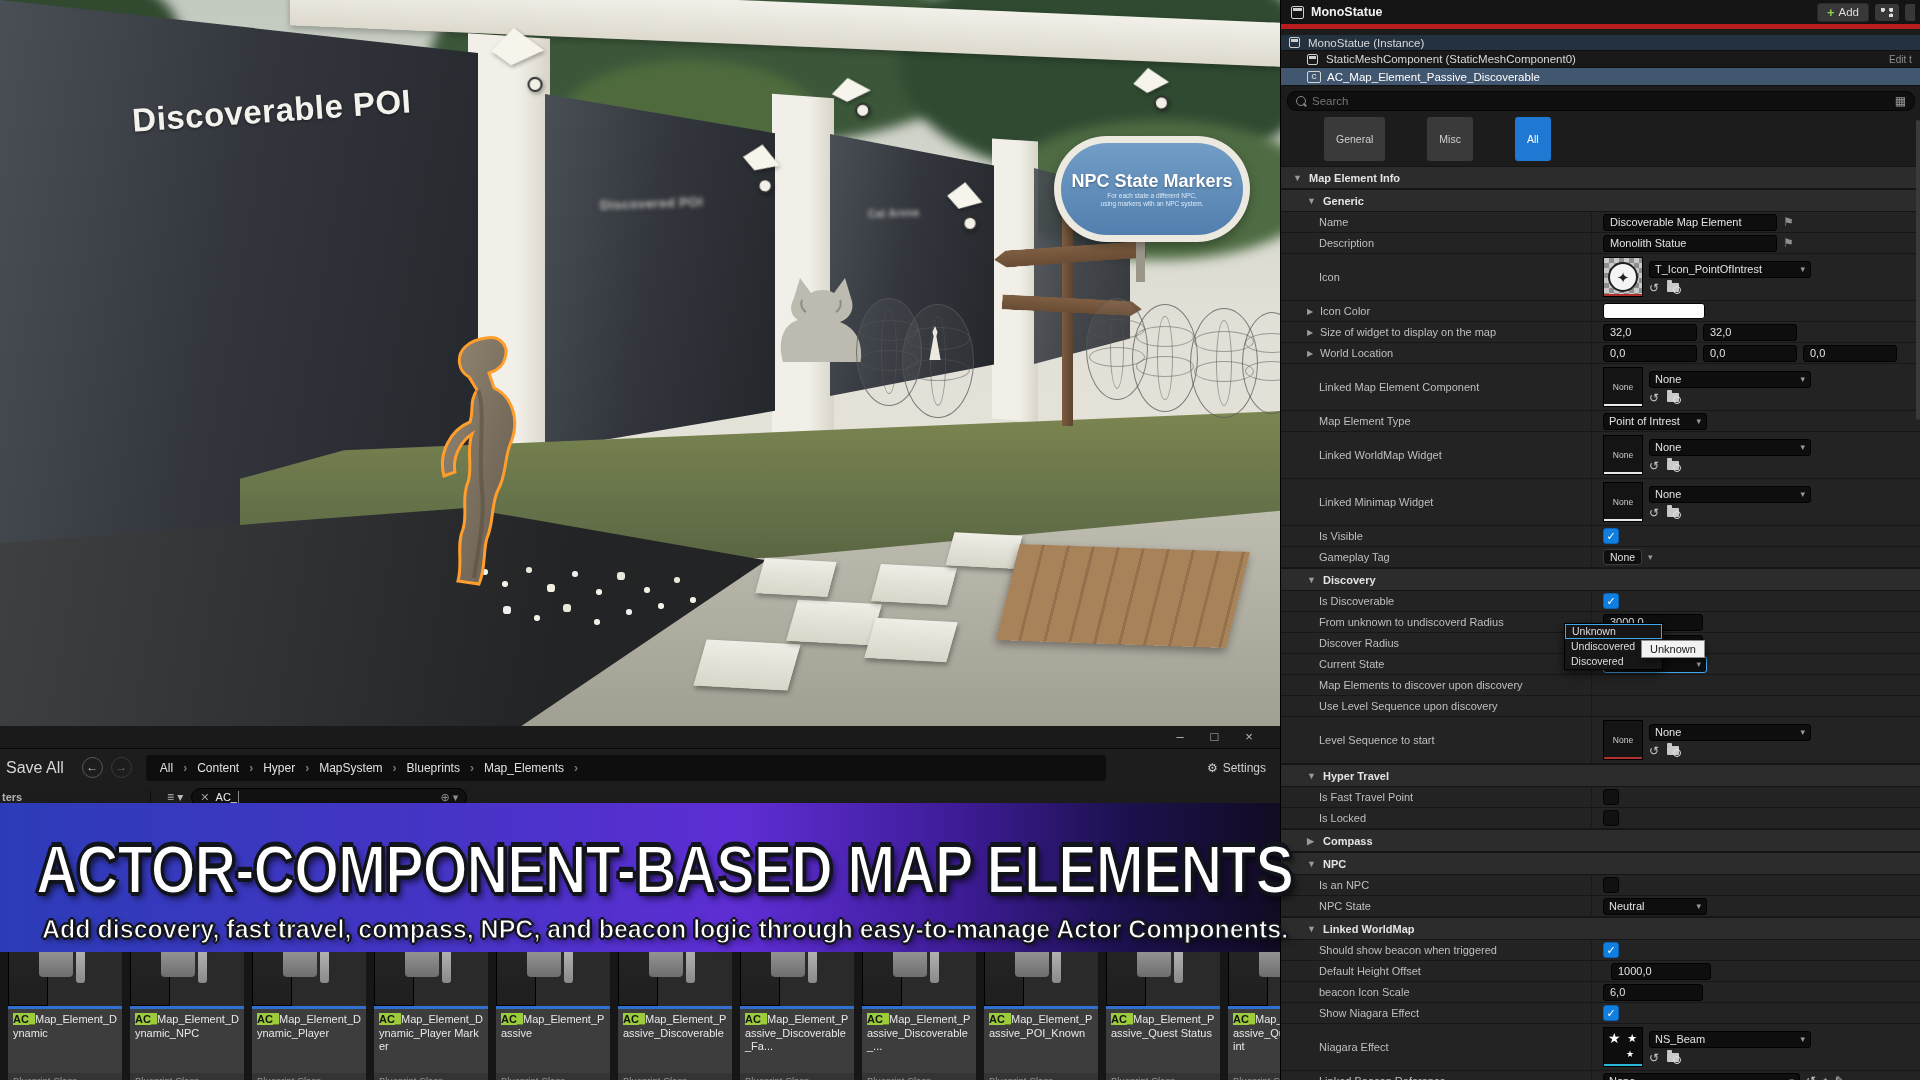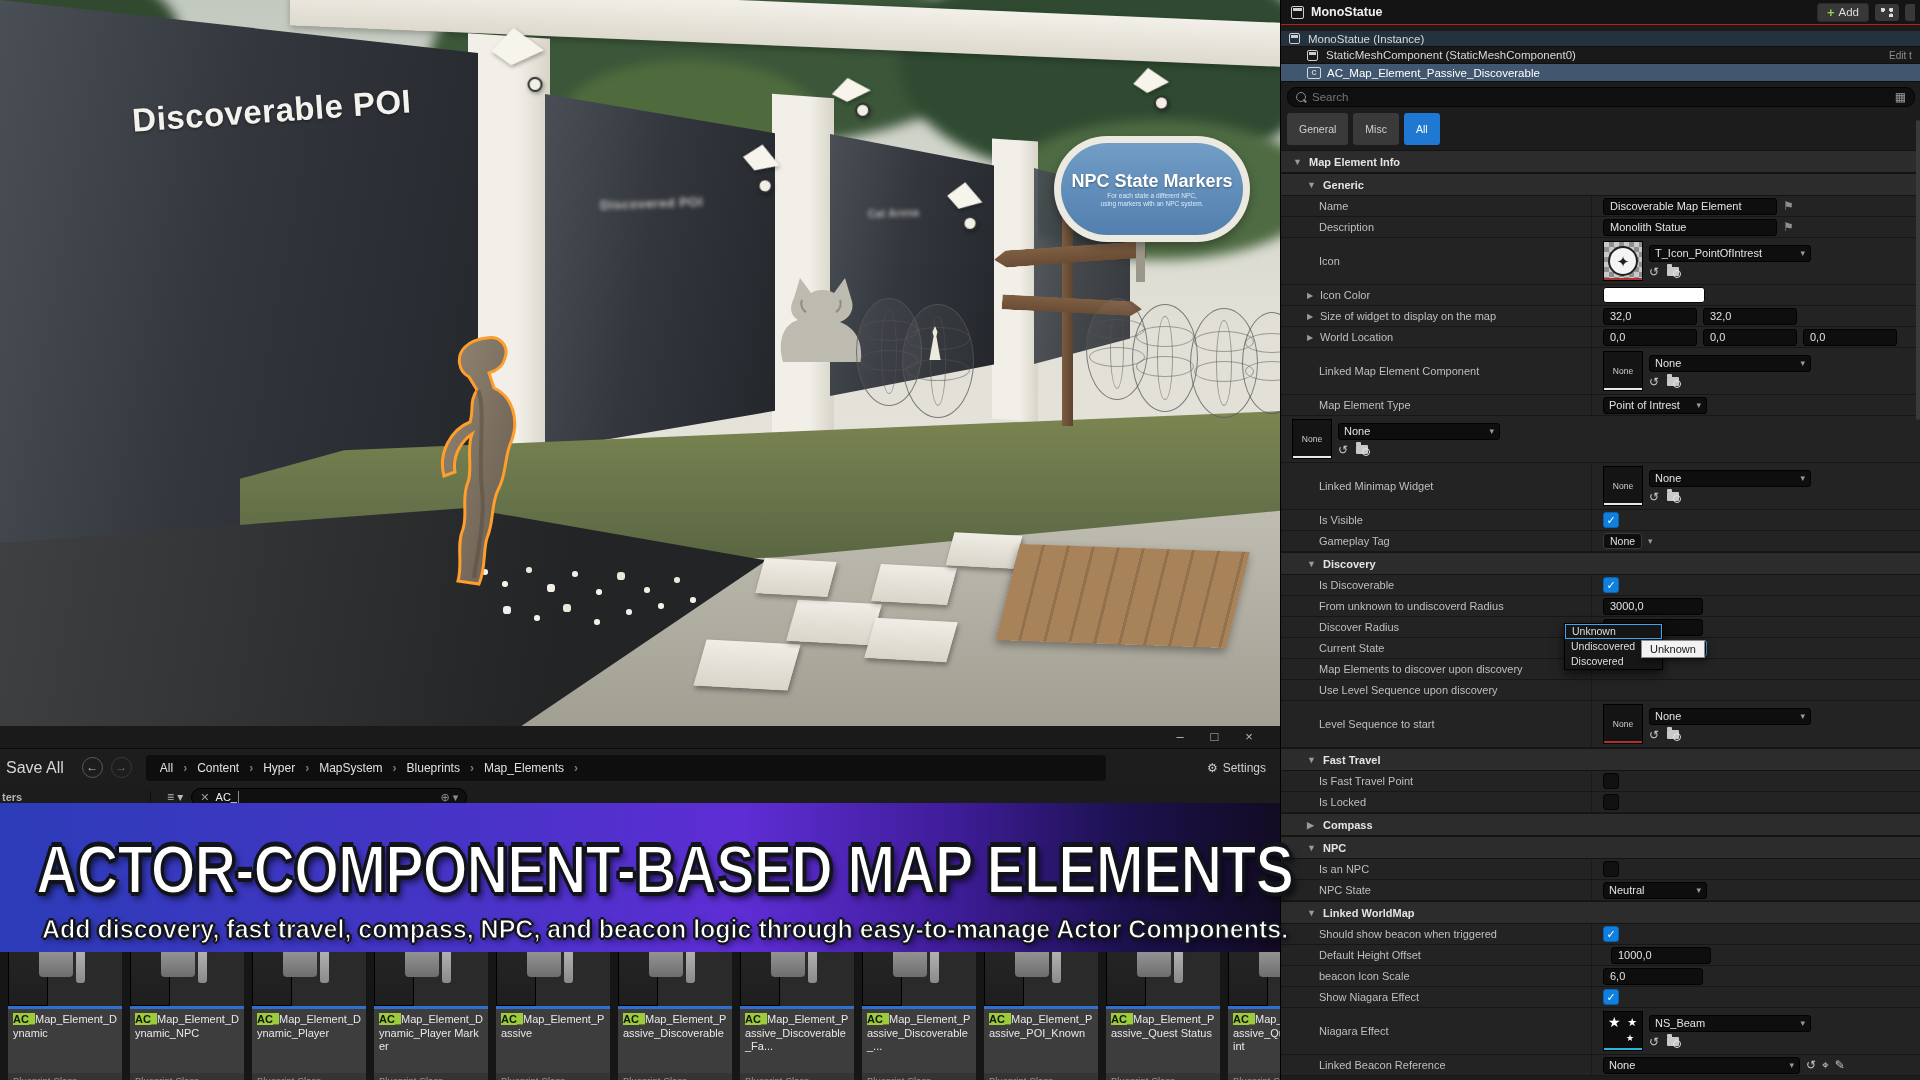--- a/index.html
+++ b/index.html
@@ -79,21 +79,21 @@
   #big-title{position:absolute;left:36px;top:26px;font-size:64px;font-weight:bold;color:#fff;
     letter-spacing:-1px;transform:scaleX(.9) scaleY(1.08);transform-origin:left top;white-space:nowrap;
     -webkit-text-stroke:2px #12141c;
     text-shadow:3px 0 0 #12141c,-3px 0 0 #12141c,0 3px 0 #12141c,0 -3px 0 #12141c,4px 5px 8px rgba(0,0,0,.7);}
   #sub-title{position:absolute;left:42px;top:112px;font-size:25px;font-weight:bold;color:#fff;white-space:nowrap;
     -webkit-text-stroke:1px #12141c;
     text-shadow:2px 0 0 #12141c,-2px 0 0 #12141c,0 2px 0 #12141c,0 -2px 0 #12141c,3px 3px 6px rgba(0,0,0,.7);}
 
   
   #details{left:1280px;top:0;width:640px;height:1080px;background:#1c1c1c;z-index:20;border-left:1px solid #000;}
-  #dt-header{height:24px;background:#141414;display:flex;align-items:center;padding:0 6px 0 10px;border-bottom:1px solid #b91c1c;}
+  #dt-header{height:24px;background:#141414;display:flex;align-items:center;padding:0 6px 0 10px;border-bottom:5px solid #b91c1c;}
   .cubeicon{width:11px;height:11px;border:1.5px solid #cfcfcf;border-radius:2px;position:relative;margin-right:7px;}
   .cubeicon:after{content:"";position:absolute;left:1px;right:1px;top:1px;height:3px;background:#cfcfcf;}
   #dt-title{color:#f0f0f0;font-weight:bold;font-size:12.5px;}
   .addbtn{margin-left:auto;background:#383838;border:1px solid #2a2a2a;border-radius:3px;height:17px;
           display:flex;align-items:center;padding:0 9px;gap:4px;color:#dcdcdc;font-size:11.5px;}
   .addbtn .plus{color:#8fd14f;font-weight:bold;font-size:13px;}
   .hdr-iconbtn{width:24px;height:17px;background:#383838;border-radius:3px;margin-left:6px;position:relative;}
   .hdr-iconbtn .dots{position:absolute;inset:4px 6px;background:
      radial-gradient(circle at 15% 20%,#ddd 2px,transparent 2.4px),
      radial-gradient(circle at 85% 20%,#ddd 2px,transparent 2.4px),
@@ -105,21 +105,21 @@
   .treerow.sel{background:#41566f;height:17px;padding-left:26px;color:#fff;}
   .compicon{width:12px;height:10px;border:1.5px solid #d5d5d5;border-radius:2px;font-size:7px;line-height:9px;color:#d5d5d5;text-align:center;font-weight:bold;}
   .editfrag{position:absolute;right:0;color:#8f8f8f;font-size:10px;width:32px;overflow:hidden;white-space:nowrap;}
   #dt-search{margin:5px 6px;height:18px;background:#0f0f0f;border:1px solid #050505;border-radius:9px;
              display:flex;align-items:center;padding:0 8px;gap:6px;}
   .mag{width:8px;height:8px;border:1.5px solid #8a8a8a;border-radius:50%;position:relative;flex:none;}
   .mag:after{content:"";position:absolute;width:4px;height:1.5px;background:#8a8a8a;transform:rotate(45deg);left:6px;top:7px;}
   .searchph{color:#757575;font-size:11.5px;flex:1;}
   .gridico{color:#9a9a9a;font-size:12px;}
   #dt-tabs{display:flex;gap:5px;padding:1px 6px 5px 6px;}
-  .tabbtn{background:#3a3a3a;color:#cfcfcf;font-size:10.5px;border-radius:3px;padding:10px 12px;}
+  .tabbtn{background:#3a3a3a;color:#cfcfcf;font-size:10.5px;border-radius:3px;padding:16px 12px;margin-left:37px;}
   .tabbtn.active{background:#1f78d1;color:#fff;}
   #dt-rows{position:relative;}
   .cat{height:21px;background:#2c2c2c;border-top:1px solid #141414;border-bottom:1px solid #141414;
        display:flex;align-items:center;gap:6px;color:#e4e4e4;font-size:11px;font-weight:bold;}
   .cat .tri{color:#9a9a9a;font-size:9px;width:10px;}
   .prow{display:flex;border-bottom:1px solid #171717;background:#232323;}
   .prow .lbl{width:272px;flex:none;display:flex;align-items:center;gap:5px;color:#bfbfbf;font-size:11px;
              padding-left:38px;border-right:1px solid #1a1a1a;overflow:hidden;white-space:nowrap;}
   .prow .lbl .exp{color:#9a9a9a;font-size:8px;margin-left:-12px;width:8px;}
   .prow .val{flex:1;display:flex;align-items:center;gap:6px;padding-left:11px;position:relative;}
@@ -577,20 +577,23 @@
           <span>Map Element Type</span>
         </div>
         <div class="val">
           <div class="select" style="width: 92px;">
             <span>Point of Intrest</span>
             <span class="car">▾</span>
           </div>
         </div>
       </div>
       <div class="prow" style="height: 46px;">
+        <div class="lbl">
+          <span>Linked WorldMap Widget</span>
+        </div>
         <div class="val">
           <div class="thumb none">
             <span>None</span>
             <div class="ul"></div>
           </div>
           <div class="vstack">
             <div class="select" style="width: 150px;">
               <span>None</span>
               <span class="car">▾</span>
             </div>
@@ -706,21 +709,21 @@
             </div>
             <div class="iconrow">
               <span class="miniico">↺</span>
               <span class="folder"></span>
             </div>
           </div>
         </div>
       </div>
       <div class="cat" style="padding-left: 26px;">
         <span class="tri">▼</span>
-        <span>Fast Travel</span>
+        <span>Hyper Travel</span>
       </div>
       <div class="prow" style="height: 20px;">
         <div class="lbl">
           <span>Is Fast Travel Point</span>
         </div>
         <div class="val">
           <div class="cbx"></div>
         </div>
       </div>
       <div class="prow" style="height: 20px;">

